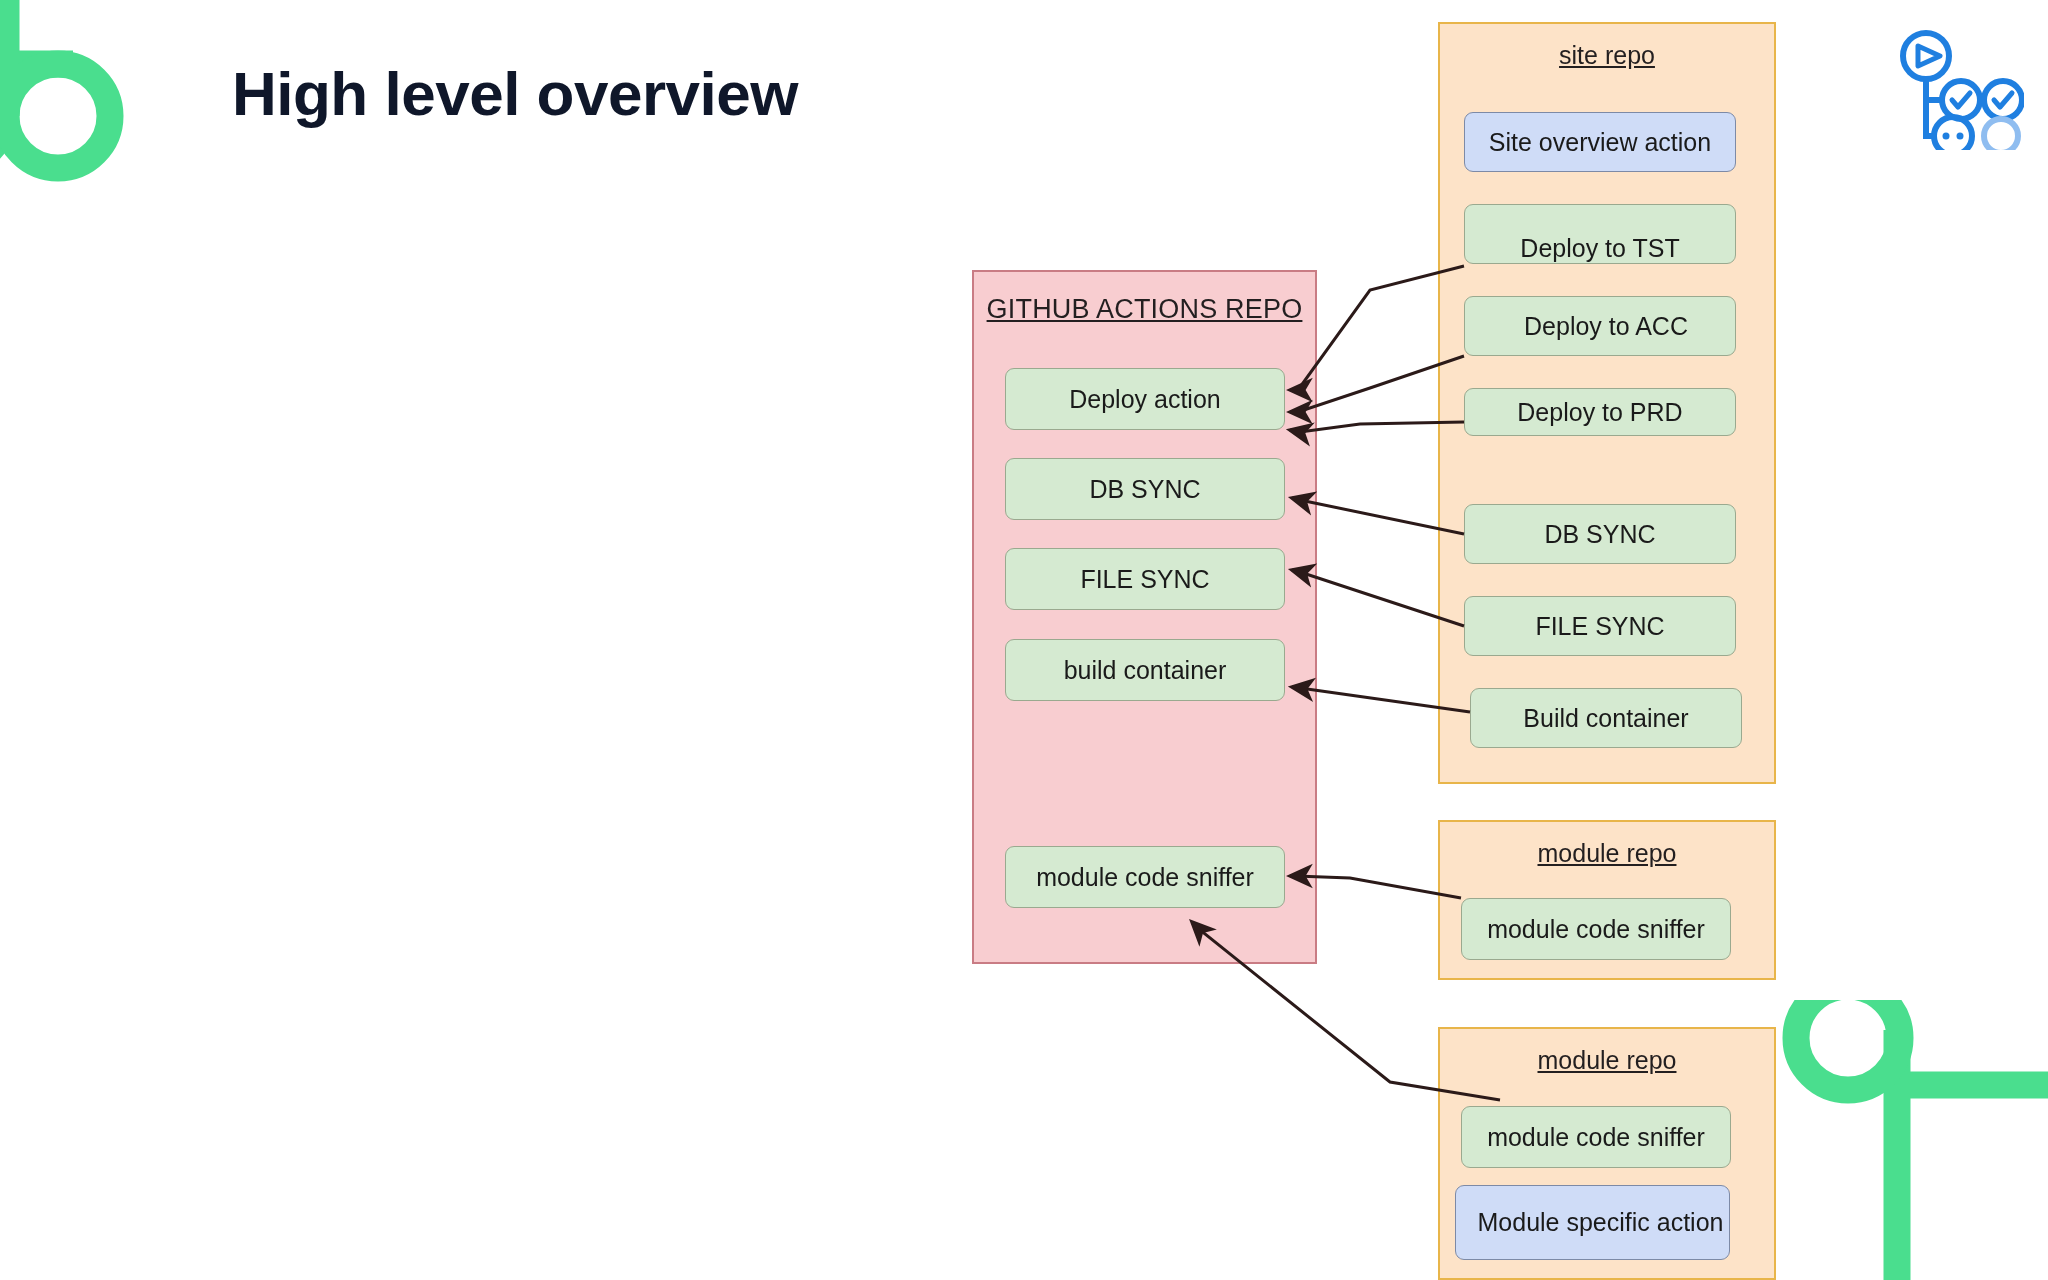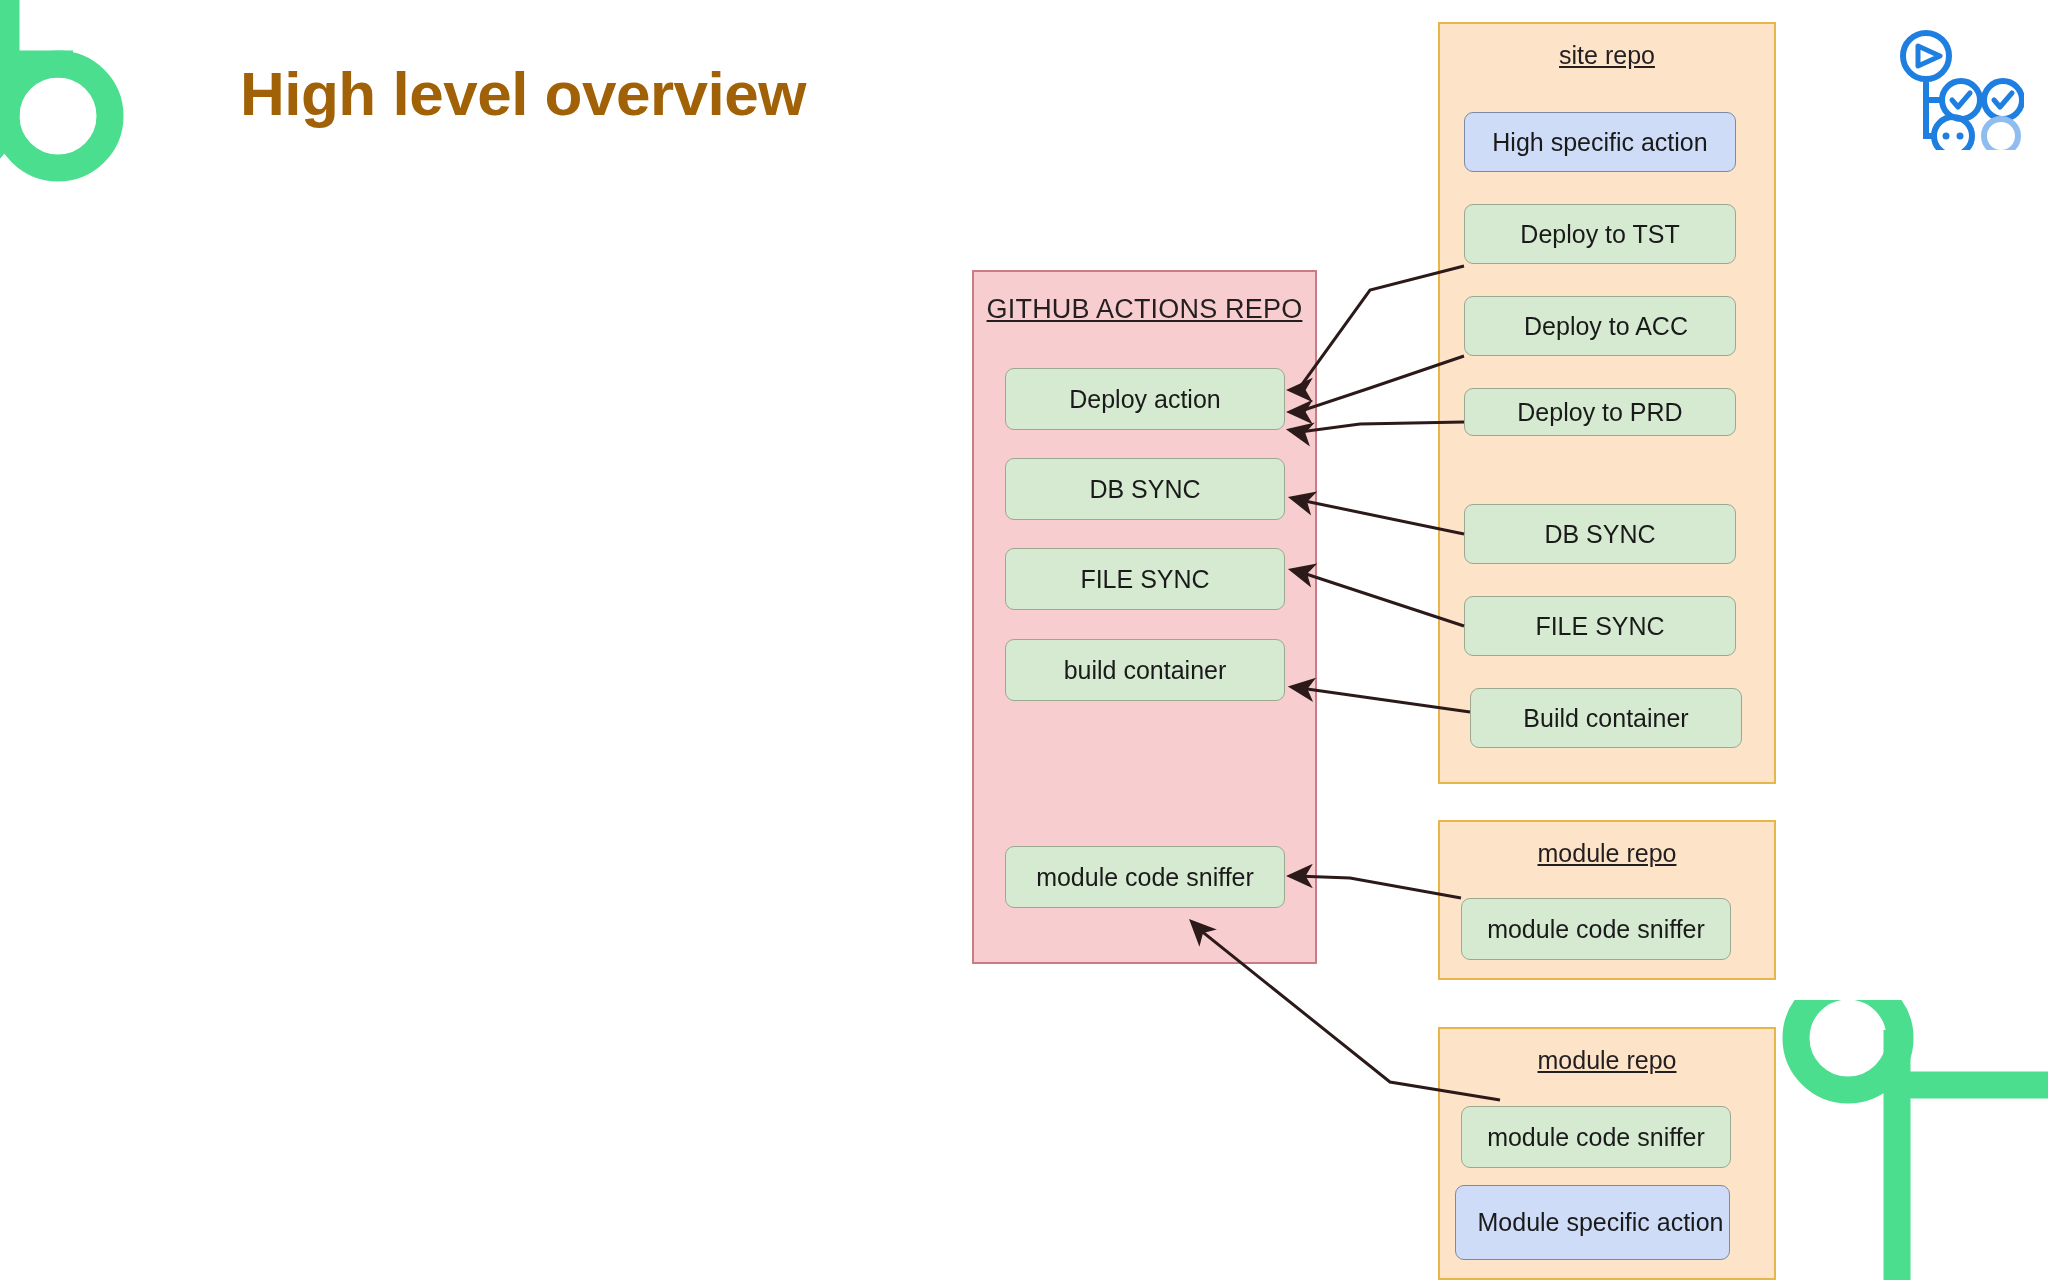--- a/index.html
+++ b/index.html
@@ -19,26 +19,26 @@
   
   .brand-mark {
     position: absolute;
     pointer-events: none;
   }
   .brand-mark svg { display: block; }
 
   
   #slide-title {
     position: absolute;
-    left: 240px;
+    left: 232px;
     top: 58px;
     font-size: 62px;
     font-weight: 700;
     letter-spacing: -0.5px;
-    color: #a16207;
+    color: #0f172a;
     font-family: "Liberation Sans", sans-serif;
     white-space: nowrap;
   }
 
   
   #workflow-icon {
     position: absolute;
     left: 1898px;
     top: 30px;
     width: 126px;
@@ -183,23 +183,23 @@
     </div>
     <div class="node node-green" style="left:1005px; top:846px; width:280px; height:62px;">
       <span>module code sniffer</span>
     </div>
 
     <div class="panel panel-orange" style="left:1438px; top:22px; width:338px; height:762px;">
       <div class="panel-title orange-title">site repo</div>
     </div>
 
     <div class="node node-blue" style="left:1464px; top:112px; width:272px; height:60px;">
-      <span>High specific action</span>
-    </div>
-    <div class="node node-green" style="left:1464px; top:204px; width:272px; height:60px;">
+      <span>Site overview action</span>
+    </div>
+    <div class="node node-green" style="left:1464px; top:204px; width:272px; height:60px;align-items:flex-end;">
       <span>Deploy to TST</span>
     </div>
     <div class="node node-green" style="left:1464px; top:296px; width:272px; height:60px;padding-left:12px;">
       <span>Deploy to ACC</span>
     </div>
     <div class="node node-green" style="left:1464px; top:388px; width:272px; height:48px;">
       <span>Deploy to PRD</span>
     </div>
     <div class="node node-green" style="left:1464px; top:504px; width:272px; height:60px;">
       <span>DB SYNC</span>

